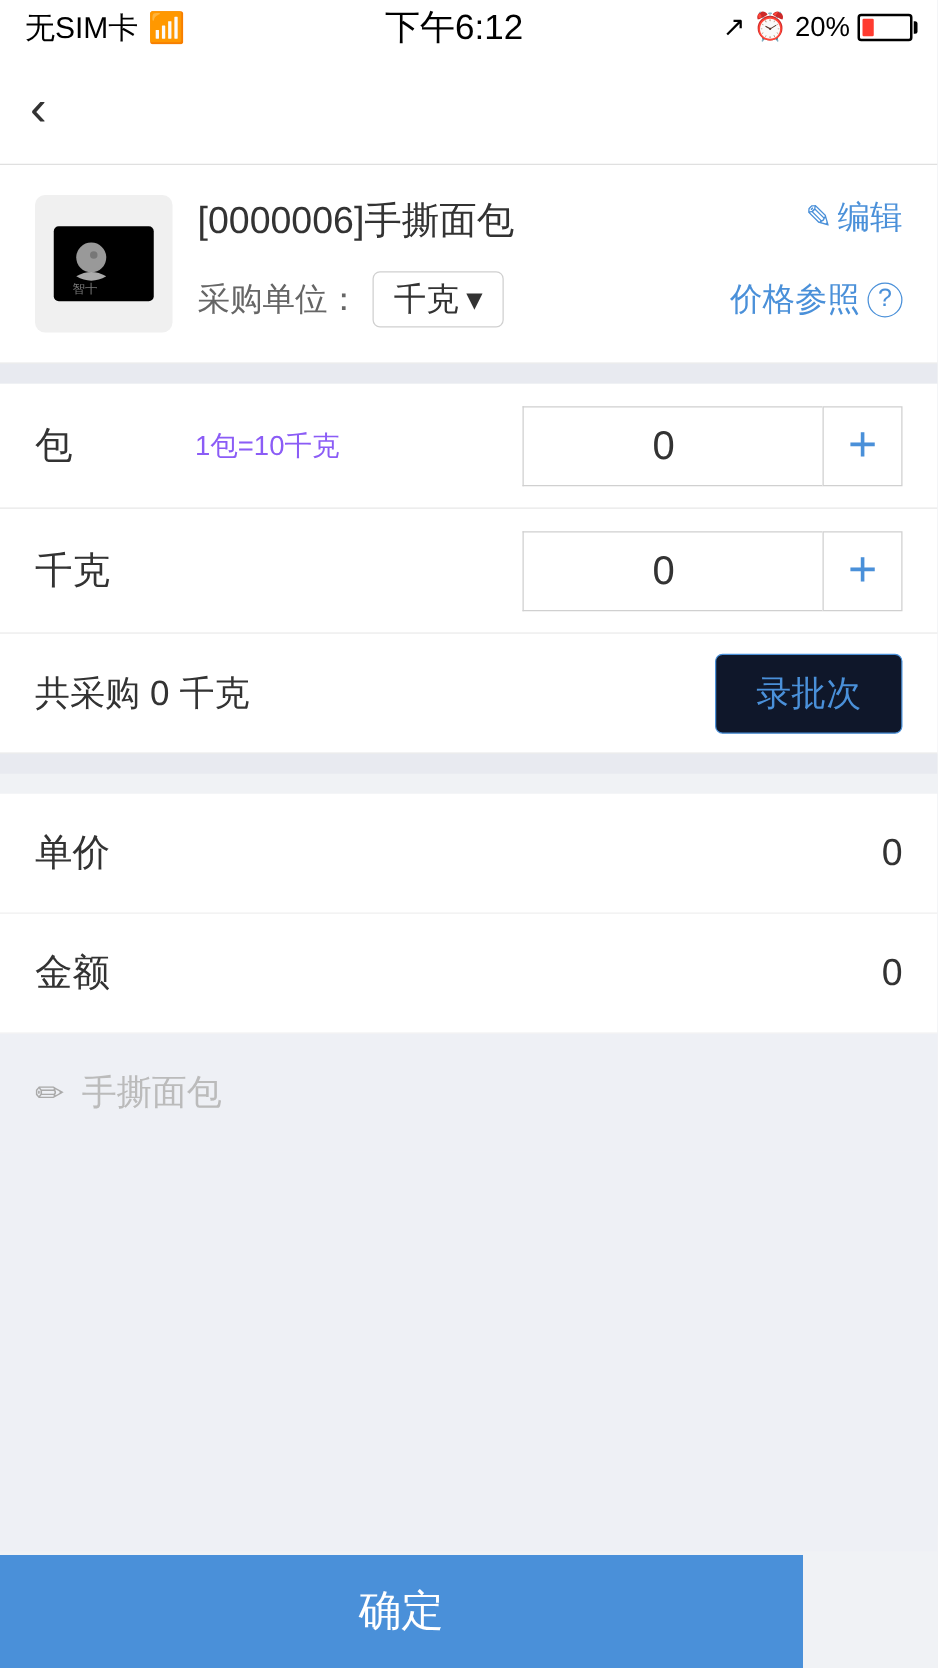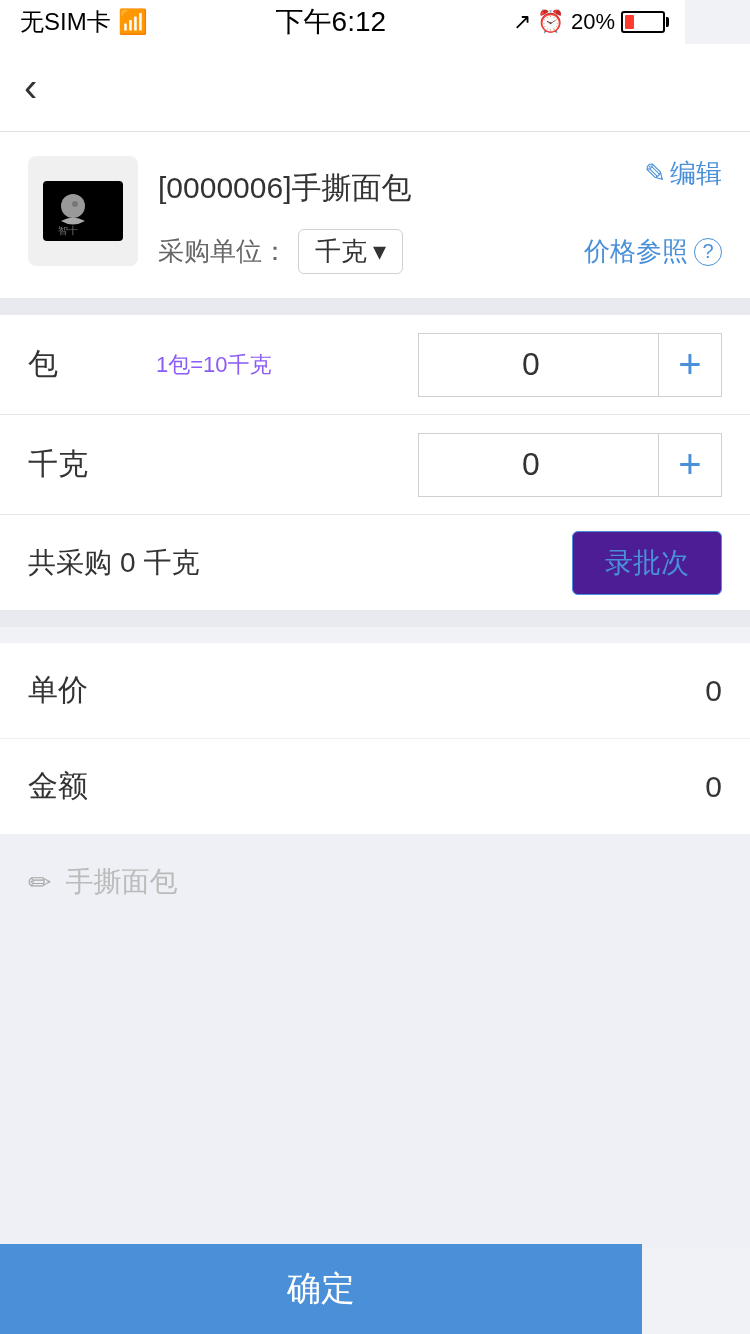--- a/index.html
+++ b/index.html
@@ -8,21 +8,21 @@
       width: 750px;
       min-height: 1334px;
       font-family: -apple-system, "PingFang SC", "Helvetica Neue", sans-serif;
       background: #f0f2f5;
       font-size: 28px;
       color: #333;
     }
 
     
     .status-bar {
-      width: 685px;
+      width: 750px;
       height: 44px;
       background: #fff;
       display: flex;
       align-items: center;
       justify-content: space-between;
       padding: 0 20px;
       font-size: 24px;
       color: #000;
     }
     .status-left { display: flex; align-items: center; gap: 8px; }
@@ -113,21 +113,20 @@
     .product-header {
       display: flex;
       justify-content: space-between;
       align-items: flex-start;
       margin-bottom: 20px;
     }
     .product-name {
       font-size: 30px;
       color: #333;
       font-weight: 500;
-      margin-top: 12px;
     }
     .edit-btn {
       font-size: 26px;
       color: #4a90d9;
       display: flex;
       align-items: center;
       gap: 4px;
       cursor: pointer;
     }
     .product-unit-row {
@@ -224,21 +223,21 @@
       height: 96px;
       background: #fff;
       border-bottom: 1px solid #e8e8e8;
     }
     .record-btn {
       border: 1px solid #4a90d9;
       border-radius: 6px;
       padding: 12px 32px;
       font-size: 28px;
       color: #4a90d9;
-      background: #4c1d95;
+      background: #0f172a;
       cursor: pointer;
     }
 
     
     .price-section {
       background: #fff;
       margin-top: 16px;
     }
     .price-row {
       display: flex;

